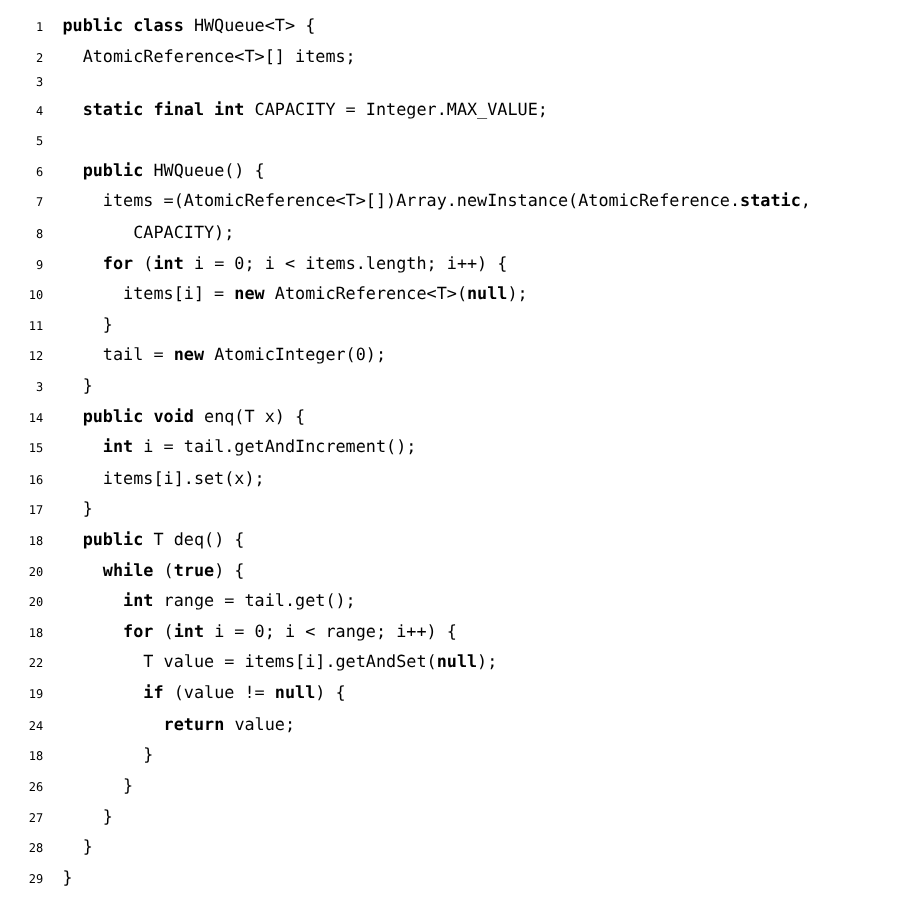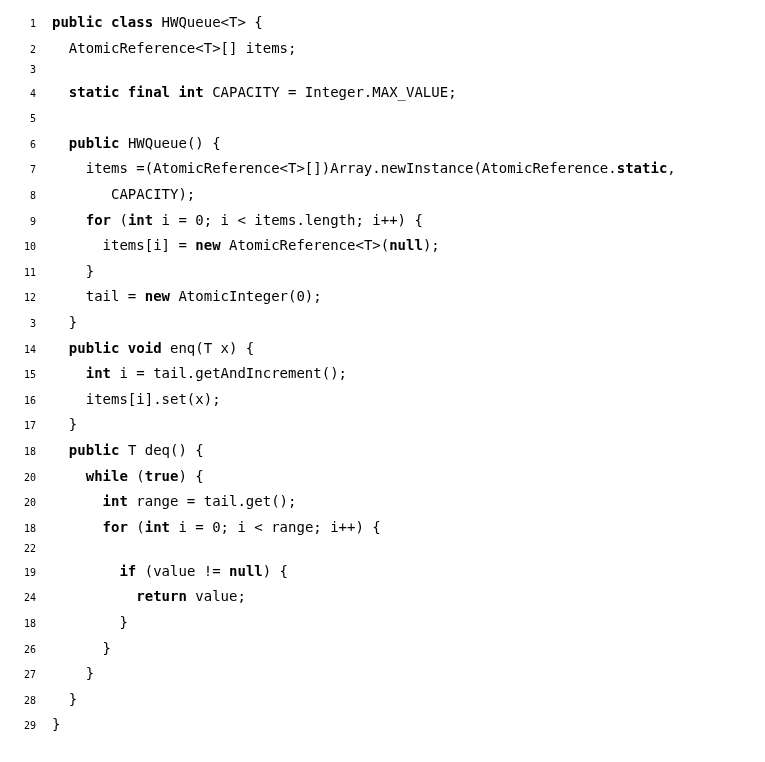--- a/index.html
+++ b/index.html
@@ -54,21 +54,21 @@
     <div class="line"><span class="lineno">12</span><span class="code"><span>    tail = </span><span class="b">new </span><span>AtomicInteger(0);</span></span></div>
     <div class="line"><span class="lineno">3</span><span class="code"><span>  }</span></span></div>
     <div class="line"><span class="lineno">14</span><span class="code"><span>  </span><span class="b">public void </span><span>enq(T x) {</span></span></div>
     <div class="line"><span class="lineno">15</span><span class="code"><span>    </span><span class="b">int </span><span>i = tail.getAndIncrement();</span></span></div>
     <div class="line"><span class="lineno">16</span><span class="code"><span>    items[i].set(x);</span></span></div>
     <div class="line"><span class="lineno">17</span><span class="code"><span>  }</span></span></div>
     <div class="line"><span class="lineno">18</span><span class="code"><span>  </span><span class="b">public </span><span>T deq() {</span></span></div>
     <div class="line"><span class="lineno">20</span><span class="code"><span>    </span><span class="b">while </span><span>(</span><span class="b">true</span><span>) {</span></span></div>
     <div class="line"><span class="lineno">20</span><span class="code"><span>      </span><span class="b">int </span><span>range = tail.get();</span></span></div>
     <div class="line"><span class="lineno">18</span><span class="code"><span>      </span><span class="b">for </span><span>(</span><span class="b">int </span><span>i = 0; i &lt; range; i++) {</span></span></div>
-    <div class="line"><span class="lineno">22</span></div>
+    <div class="line"><span class="lineno">22</span><span class="code"><span>        T value = items[i].getAndSet(</span><span class="b">null</span><span>);</span></span></div>
     <div class="line"><span class="lineno">19</span><span class="code"><span>        </span><span class="b">if </span><span>(value != </span><span class="b">null</span><span>) {</span></span></div>
     <div class="line"><span class="lineno">24</span><span class="code"><span>          </span><span class="b">return </span><span>value;</span></span></div>
     <div class="line"><span class="lineno">18</span><span class="code"><span>        }</span></span></div>
     <div class="line"><span class="lineno">26</span><span class="code"><span>      }</span></span></div>
     <div class="line"><span class="lineno">27</span><span class="code"><span>    }</span></span></div>
     <div class="line"><span class="lineno">28</span><span class="code"><span>  }</span></span></div>
     <div class="line"><span class="lineno">29</span><span class="code"><span>}</span></span></div>
   </div>
 
 </body></html>

